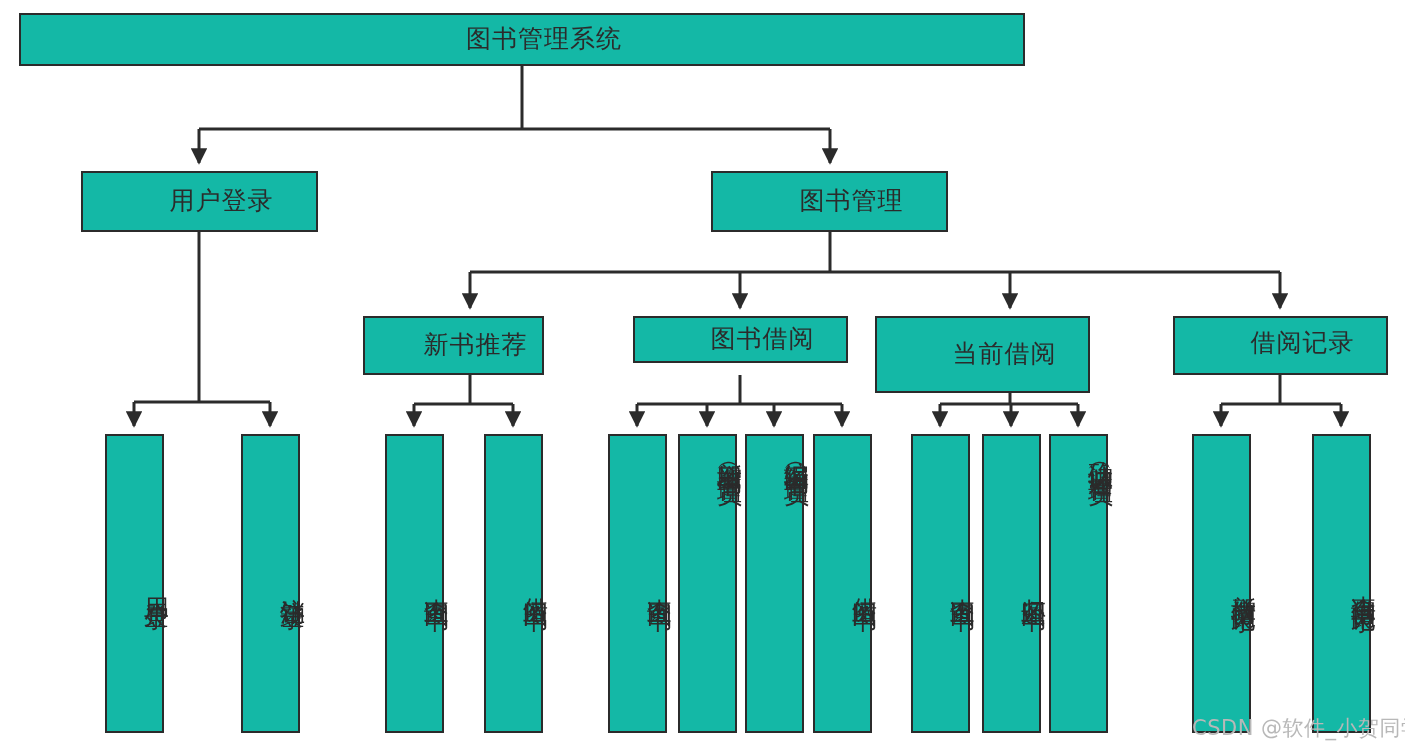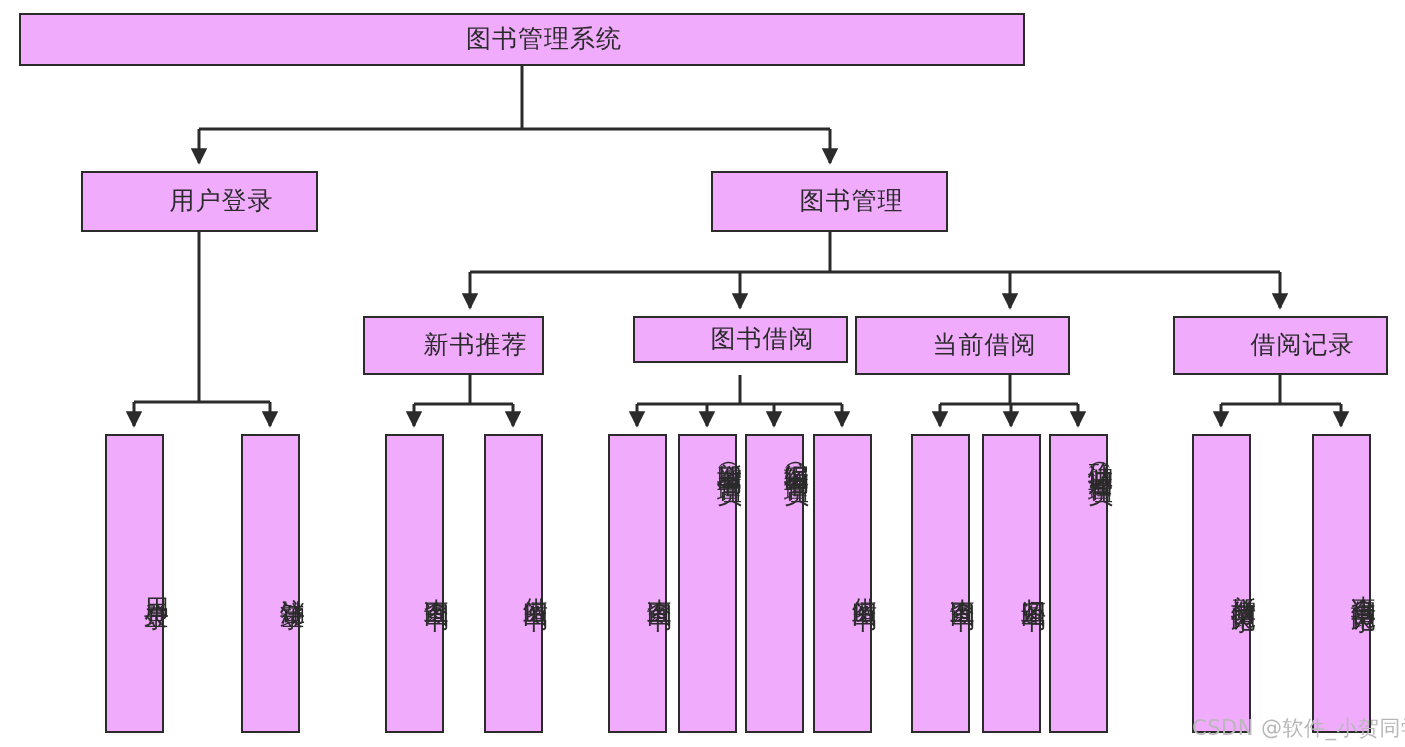--- a/index.html
+++ b/index.html
@@ -21,21 +21,21 @@
     position: absolute;
     left: 0;
     top: 0;
     width: 1405px;
     height: 747px;
     pointer-events: none;
   }
   .node {
     position: absolute;
     box-sizing: border-box;
-    background: #f0abfc;
+    background: #14b8a6;
     border: 2.5px solid #2b2b2b;
     display: flex;
     align-items: center;
     justify-content: center;
     color: #2b2b2b;
     padding-left: 44px;
   }
   .node .lbl {
     font-size: 25px;
     line-height: 1.15;
@@ -132,24 +132,24 @@
   <div class="node" id="node-l2-1" style="left: 711px; top: 171px; width: 237px; height: 61px;">
     <span class="lbl">图书管理</span>
   </div>
 
   <div class="node" id="node-l3-0" style="left: 363px; top: 316px; width: 181px; height: 59px;">
     <span class="lbl">新书推荐</span>
   </div>
   <div class="node" id="node-l3-1" style="left: 633px; top: 316px; width: 215px; height: 47px;">
     <span class="lbl">图书借阅</span>
   </div>
-  <div class="node" id="node-l3-2" style="left: 855px; top: 316px; width: 215px; height: 59px; justify-content: center;">
+  <div class="node" id="node-l3-2" style="left: 875px; top: 316px; width: 215px; height: 77px; justify-content: center;">
     <span class="lbl">当前借阅</span>
   </div>
-  <div class="node" id="node-l3-3" style="left: 1173px; top: 316px; width: 215px; height: 59px;">
+  <div class="node" id="node-l3-3" style="left: 1173px; top: 316px; width: 215px; height: 59px; font-family: Liberation Mono, monospace;">
     <span class="lbl">借阅记录</span>
   </div>
 
   <div class="node vert mid" id="node-leaf-0" style="left: 105px; top: 434px; width: 59px; height: 299px;">
     <span class="lbl">用户登录</span>
   </div>
   <div class="node vert mid" id="node-leaf-1" style="left: 241px; top: 434px; width: 59px; height: 299px;">
     <span class="lbl">注销登录</span>
   </div>
   <div class="node vert mid" id="node-leaf-2" style="left: 385px; top: 434px; width: 59px; height: 299px;">

